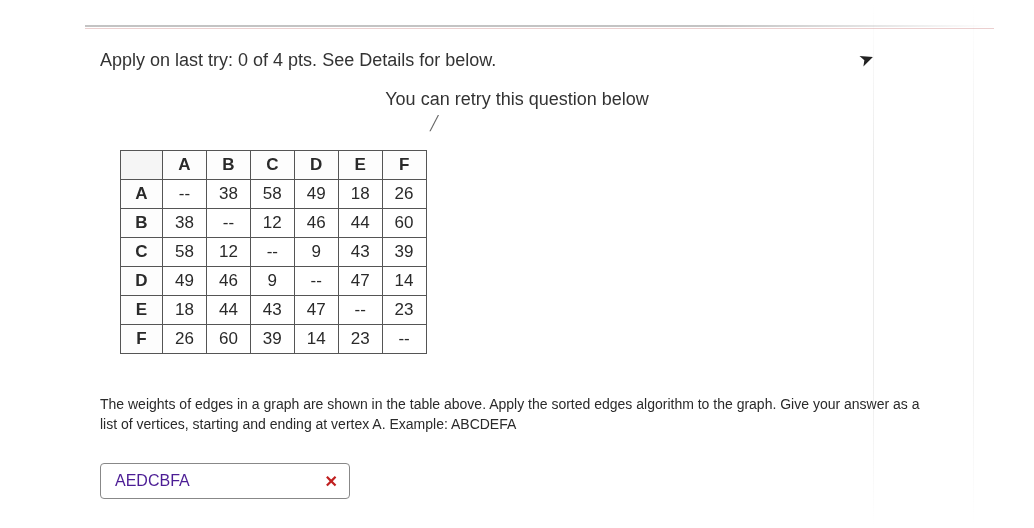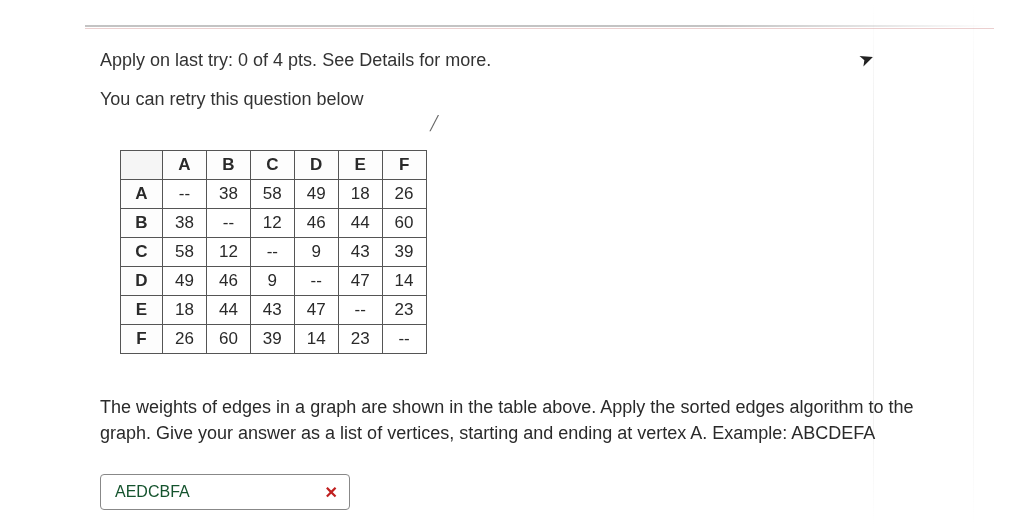--- a/index.html
+++ b/index.html
@@ -48,20 +48,21 @@
       margin-bottom: 18px;
       color: #333;
     }
     .score-line .bold {
       font-weight: normal;
     }
     .retry-line {
       font-size: 18px;
       margin-bottom: 40px;
       color: #333;
+      text-align: center;
     }
     table.matrix {
       border-collapse: collapse;
       margin-left: 20px;
       margin-bottom: 40px;
       font-size: 17px;
     }
     table.matrix th,
     table.matrix td {
       border: 1px solid #555;
@@ -72,39 +73,39 @@
     }
     table.matrix th {
       font-weight: bold;
       background: #fdfdfd;
     }
     table.matrix .corner {
       background: #f5f5f5;
       border: 1px solid #555;
     }
     .question-text {
-      font-size: 18px;
+      font-size: 14px;
       line-height: 1.45;
       color: #2a2a2a;
       margin-bottom: 28px;
       max-width: 880px;
     }
     .answer-row {
       display: flex;
       align-items: center;
       gap: 0;
     }
     .answer-input {
       font-family: Arial, Helvetica, sans-serif;
       font-size: 16px;
       padding: 8px 70px 8px 14px;
       border: 1px solid #888;
       border-radius: 4px;
       background: #fff;
-      color: #14532d;
+      color: #4c1d95;
       width: 250px;
       position: relative;
     }
     .answer-wrap {
       position: relative;
       display: inline-block;
     }
     .x-mark {
       position: absolute;
       right: 12px;
@@ -151,21 +152,21 @@
 <body>
 
 <div class="page">
   <div class="top-rule"></div>
   <div class="top-rule-accent"></div>
   <div class="cursor-icon">➤</div>
 
   <div class="content">
 
     <p class="score-line">
-      <span>Apply on last try: </span><span class="bold">0 of 4 pts.</span><span> See Details for more.</span>
+      <span>Apply on last try: </span><span class="bold">0 of 4 pts.</span><span> See Details for below.</span>
     </p>
 
     <p class="retry-line">You can retry this question below</p>
     <div class="slash">╱</div>
 
     <table class="matrix">
       <tbody>
           <tr>
         <th class="corner"></th>
         <th>A</th>

